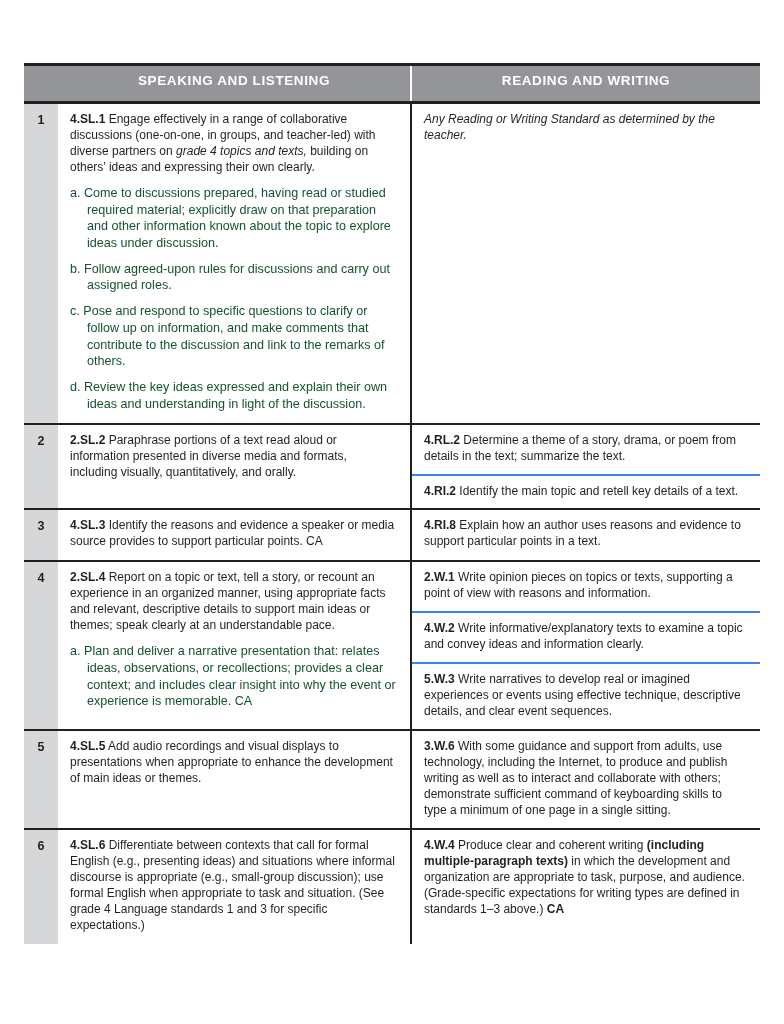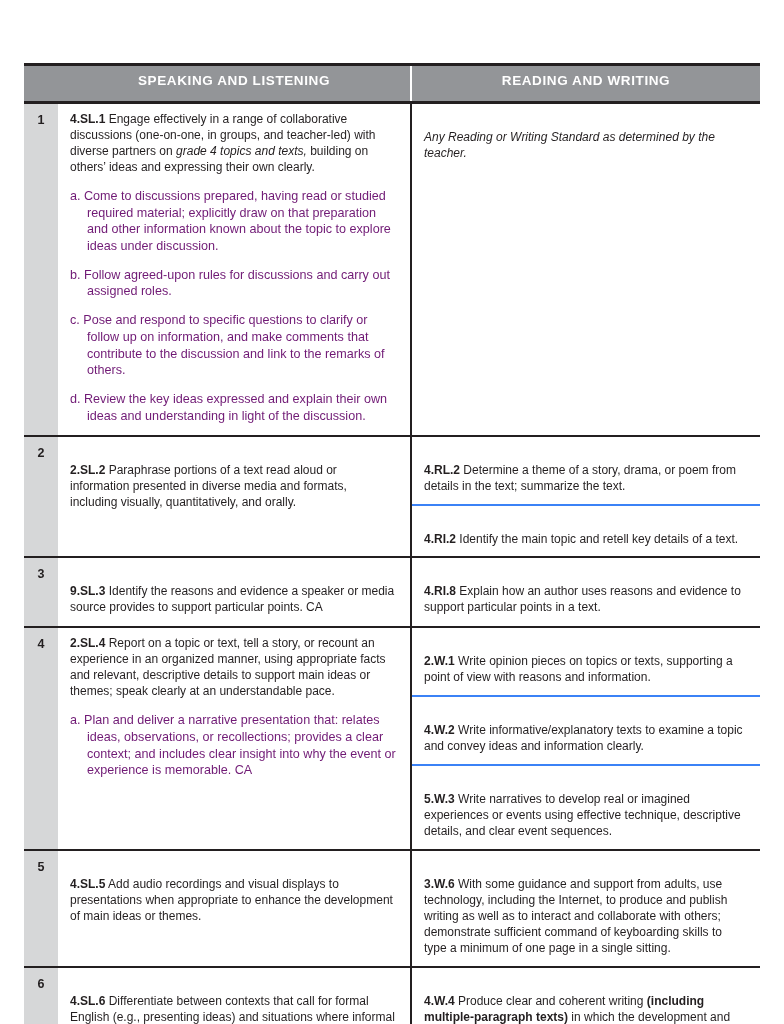--- a/index.html
+++ b/index.html
@@ -104,32 +104,32 @@
     background: #ffffff;
     padding: 0;
   }
 
   .para {
     font-size: 12px;
     line-height: 1.33;
     margin: 0 0 9px 0;
     color: #231f20;
   }
-  .para:last-child { margin-bottom: 0; margin-top: 18px; }
+  .para:last-child { margin-bottom: 0; }
   .para .code { font-weight: bold; }
   .para .ital { font-style: italic; }
   .para.italic-all { font-style: italic; }
 
   .sub {
     font-size: 12.6px;
     line-height: 1.33;
-    margin: 12px 0 9px 0;
+    margin: 0 0 9px 0;
     padding-left: 17px;
     text-indent: -17px;
-    color: #701a75;
+    color: #14532d;
   }
   .sub:last-child { margin-bottom: 0; }
   .sub.bold { font-weight: normal; }
 
   
   .sub-std {
     padding: 8px 14px 9px 12px;
     border-bottom: 2px solid #3b82f6;
   }
   .sub-std:last-child {
@@ -182,21 +182,21 @@
               <p class="para"><span class="code">4.RL.2</span> Determine a theme of a story, drama, or poem from details in the text; summarize the text.</p>
             </div>
             <div class="sub-std">
               <p class="para"><span class="code">4.RI.2</span> Identify the main topic and retell key details of a text.</p>
             </div>
           </td>
         </tr>
         <tr>
           <td class="num-cell">3</td>
           <td class="col-left">
-            <p class="para"><span class="code">9.SL.3</span> Identify the reasons and evidence a speaker or media source provides to support particular points. CA</p>
+            <p class="para"><span class="code">4.SL.3</span> Identify the reasons and evidence a speaker or media source provides to support particular points. CA</p>
           </td>
           <td class="col-right">
             <div class="sub-std">
               <p class="para"><span class="code">4.RI.8</span> Explain how an author uses reasons and evidence to support particular points in a text.</p>
             </div>
           </td>
         </tr>
         <tr>
           <td class="num-cell">4</td>
           <td class="col-left">

